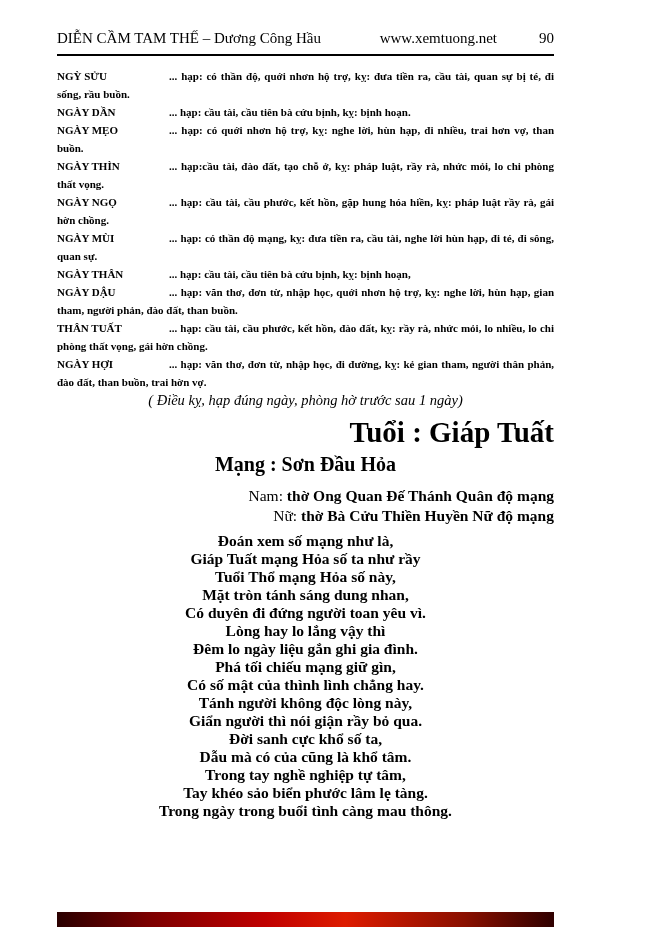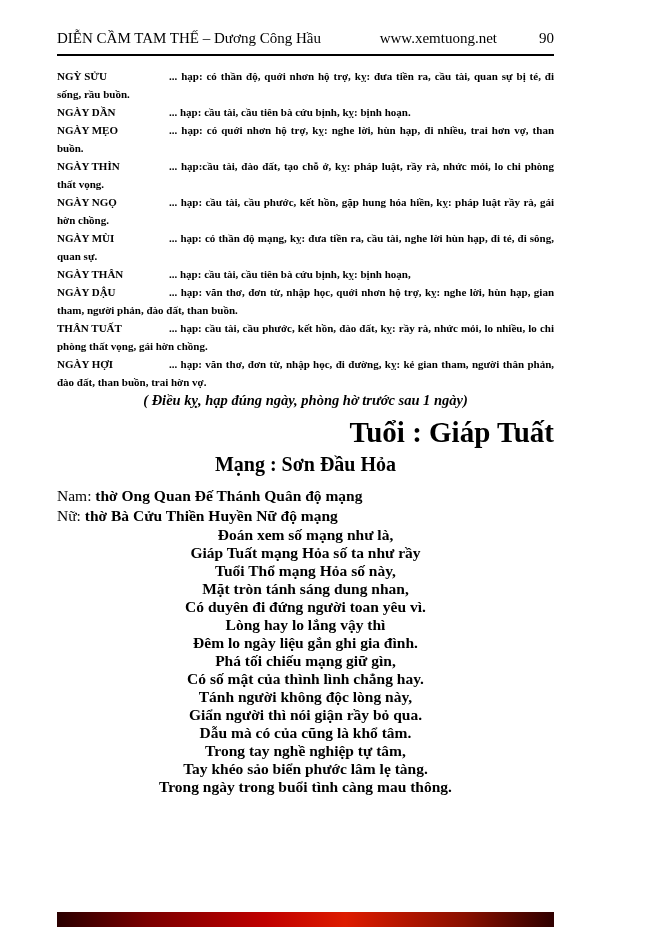--- a/index.html
+++ b/index.html
@@ -21,36 +21,36 @@
   .header-rule{
     border:none;border-top:2px solid #000;margin:7px 0 0 0;
   }
   .days{margin-top:11px;}
   .day{
     margin:0;text-align:justify;
     font-weight:700;font-size:11px;line-height:18px;
   }
   .day-label{display:inline-block;width:112px;}
   .note{
-    text-align:center;font-style:italic;font-weight:700;
+    text-align:center;font-style:italic;font-weight:400;
     font-size:14.5px;line-height:17px;margin-top:1px;
   }
   .title{
     text-align:right;font-size:29px;font-weight:700;
     margin:7px 0 0 0;line-height:33px;
   }
   .subtitle{
     text-align:center;font-size:20px;font-weight:700;
     margin:3px 0 10px 0;line-height:24px;
   }
   .worship{
-    text-align:left;font-size:15.5px;font-weight:700;line-height:20px;
+    text-align:right;font-size:15.5px;font-weight:700;line-height:20px;
   }
   .worship .plain{font-weight:400;}
-  .poem{margin-top:0;}
+  .poem{margin-top:6px;}
   .poem-line{
     text-align:center;font-weight:700;font-size:15.5px;line-height:18px;
   }
   .footer-bar{
     position:absolute;left:57px;right:57px;bottom:9px;height:15px;
   }
 </style>
 </head>
 <body>
 
@@ -99,20 +99,21 @@
         <div class="poem-line">Giáp Tuất mạng Hỏa số ta như rầy</div>
         <div class="poem-line">Tuổi Thổ mạng Hỏa số này,</div>
         <div class="poem-line">Mặt tròn tánh sáng dung nhan,</div>
         <div class="poem-line">Có duyên đi đứng người toan yêu vì.</div>
         <div class="poem-line">Lòng hay lo lắng vậy thì</div>
         <div class="poem-line">Đêm lo ngày liệu gắn ghi gia đình.</div>
         <div class="poem-line">Phá tối chiếu mạng giữ gìn,</div>
         <div class="poem-line">Có số mật của thình lình chẳng hay.</div>
         <div class="poem-line">Tánh người không độc lòng này,</div>
         <div class="poem-line">Giẩn người thì nói giận rầy bỏ qua.</div>
+        <div class="poem-line">Đời sanh cực khổ số ta,</div>
         <div class="poem-line">Dẫu mà có của cũng là khổ tâm.</div>
         <div class="poem-line">Trong tay nghề nghiệp tự tâm,</div>
         <div class="poem-line">Tay khéo sảo biển phước lâm lẹ tàng.</div>
         <div class="poem-line">Trong ngày trong buổi tình càng mau thông.</div>
       </div>
 
   </div>
 
   <div class="footer-bar" id="footer-bar" style="background: linear-gradient(90deg, rgb(42, 0, 0) 0%, rgb(122, 0, 0) 18%, rgb(192, 0, 0) 42%, rgb(221, 27, 0) 58%, rgb(138, 16, 0) 82%, rgb(48, 0, 0) 100%);"></div>
 </div>

